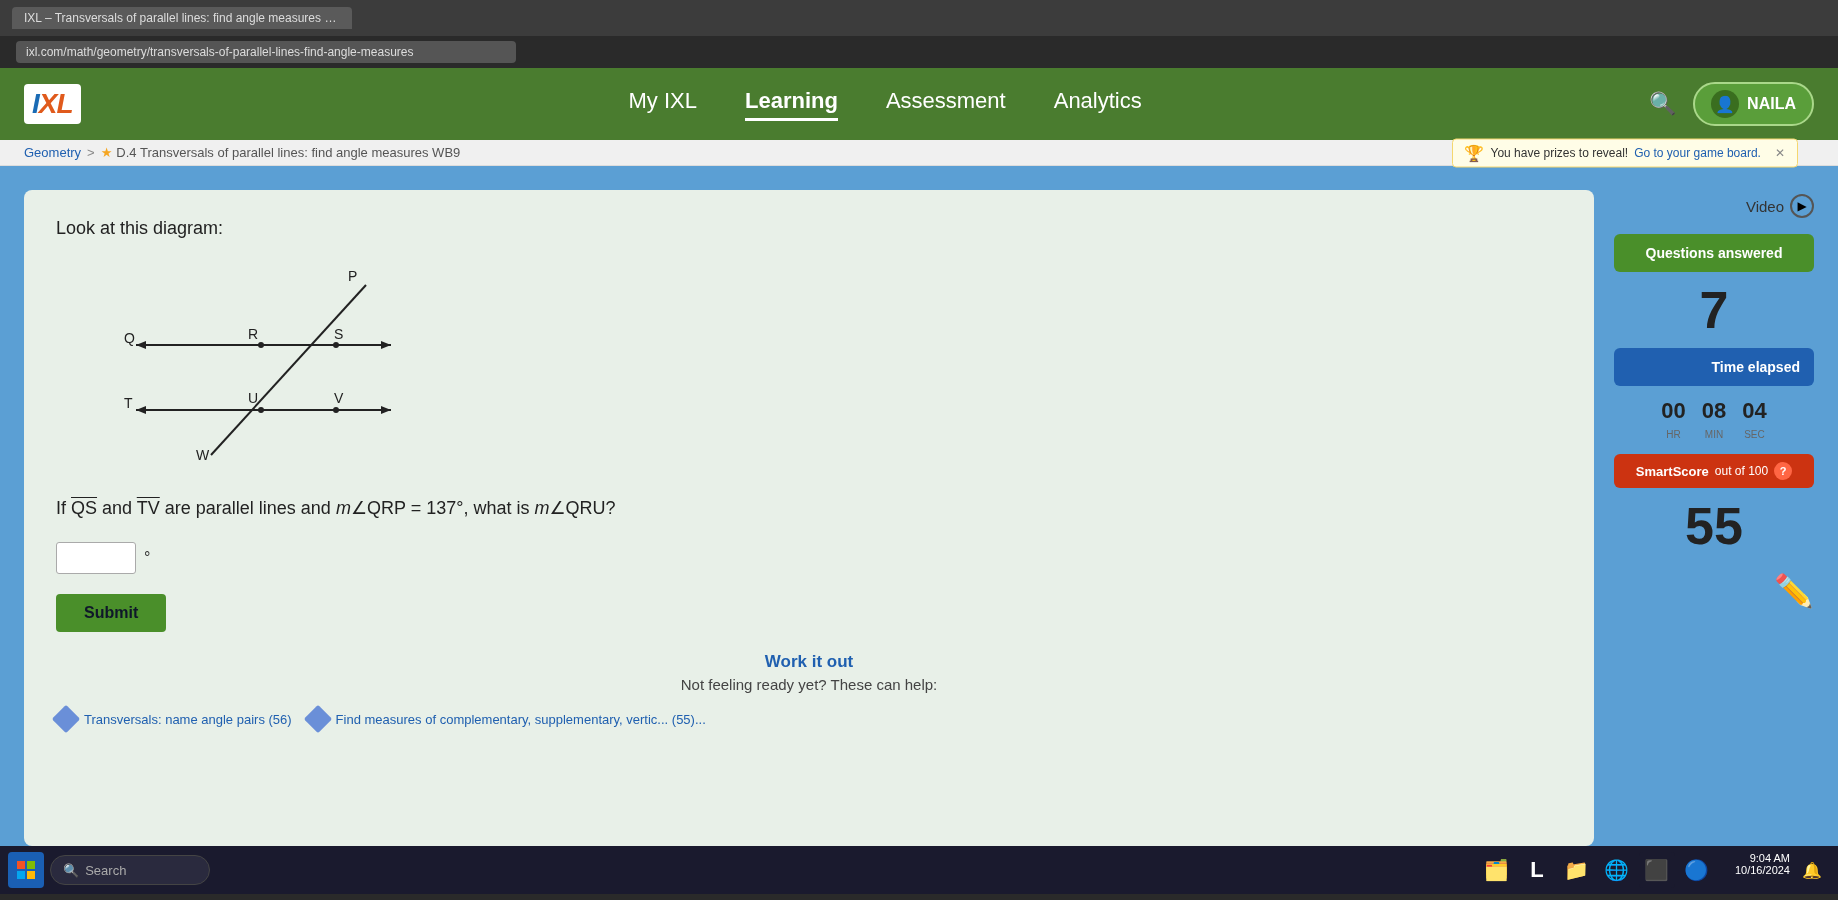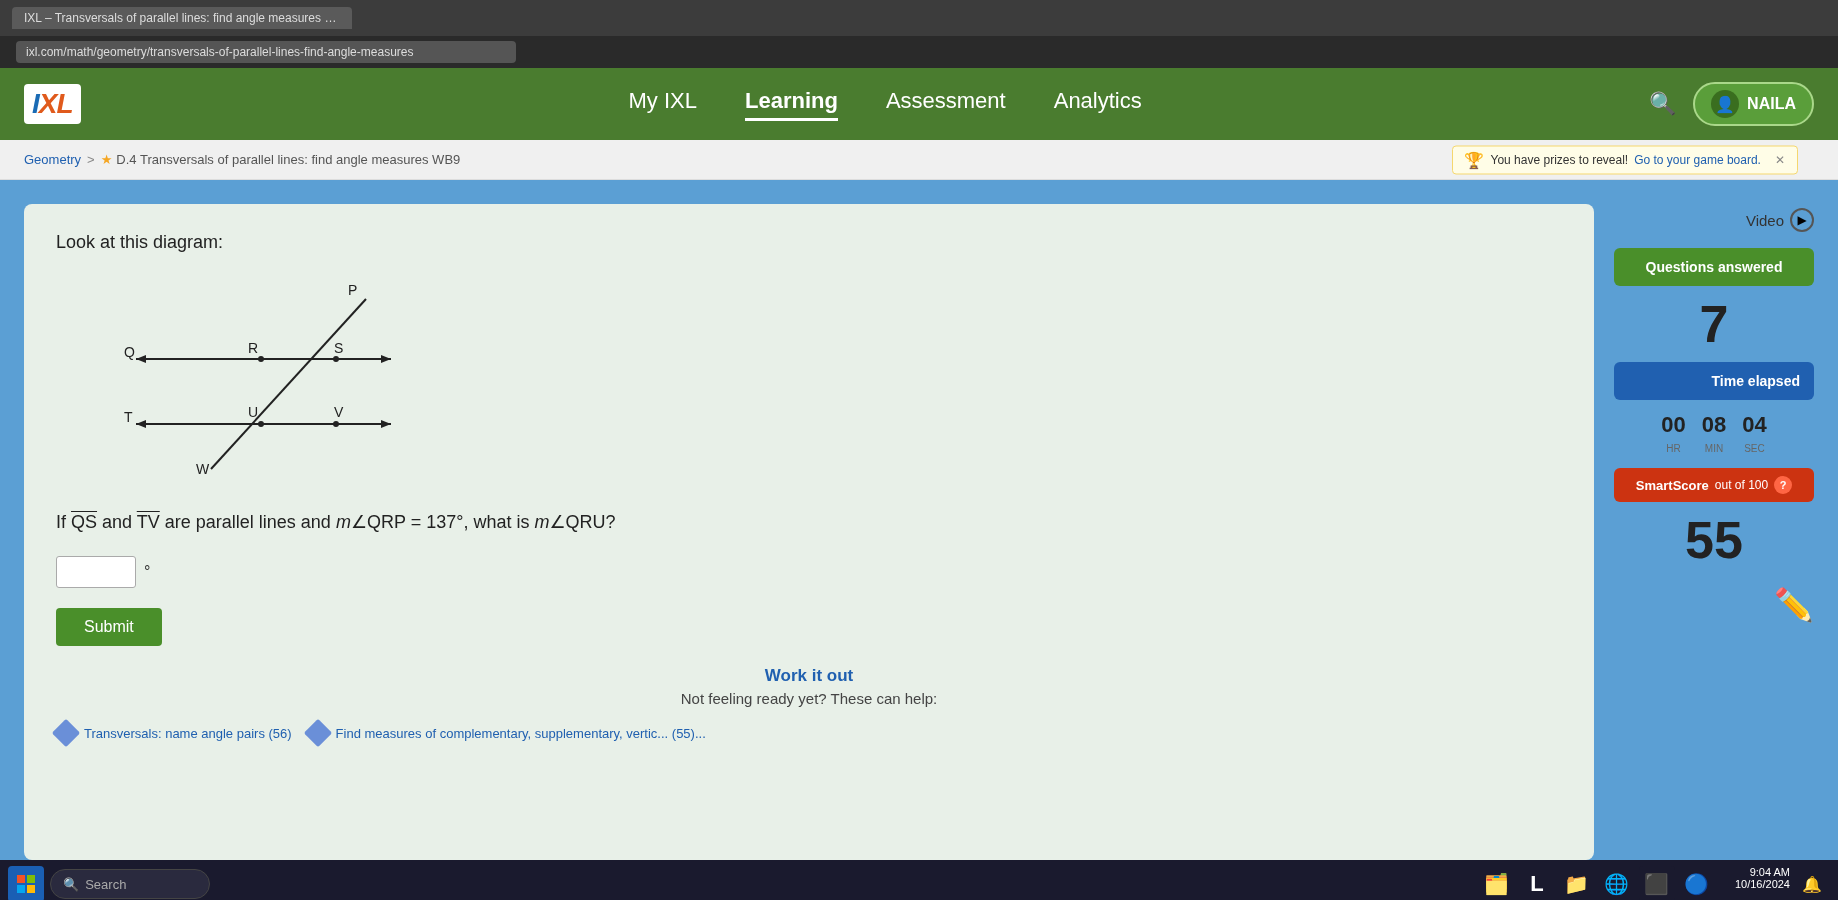--- a/index.html
+++ b/index.html
@@ -117,21 +117,21 @@
       border-radius: 50%;
       display: flex;
       align-items: center;
       justify-content: center;
       font-size: 16px;
     }
 
     
     .breadcrumb-bar {
       background: #f0f0f0;
-      height: 40px;
+      height: 26px;
       display: flex;
       align-items: center;
       padding: 0 24px;
       font-size: 13px;
       color: #555;
       border-bottom: 1px solid #ddd;
       position: relative;
       text-align: center;
     }
     .breadcrumb-bar a { color: #2060b0; text-decoration: none; }
@@ -216,26 +216,26 @@
       padding: 0 8px;
       background: white;
     }
     .degree-sym {
       font-size: 16px;
       color: #333;
     }
 
     .submit-btn {
       background: #4a8f2a;
-      color: #ffffff;
+      color: #0f172a;
       border: none;
       border-radius: 4px;
       padding: 10px 28px;
       font-size: 16px;
-      font-weight: 400;
+      font-weight: 700;
       cursor: pointer;
     }
 
     .work-it-out {
       text-align: center;
       margin-top: 20px;
     }
     .work-it-out .title {
       color: #2060b0;
       font-size: 17px;

